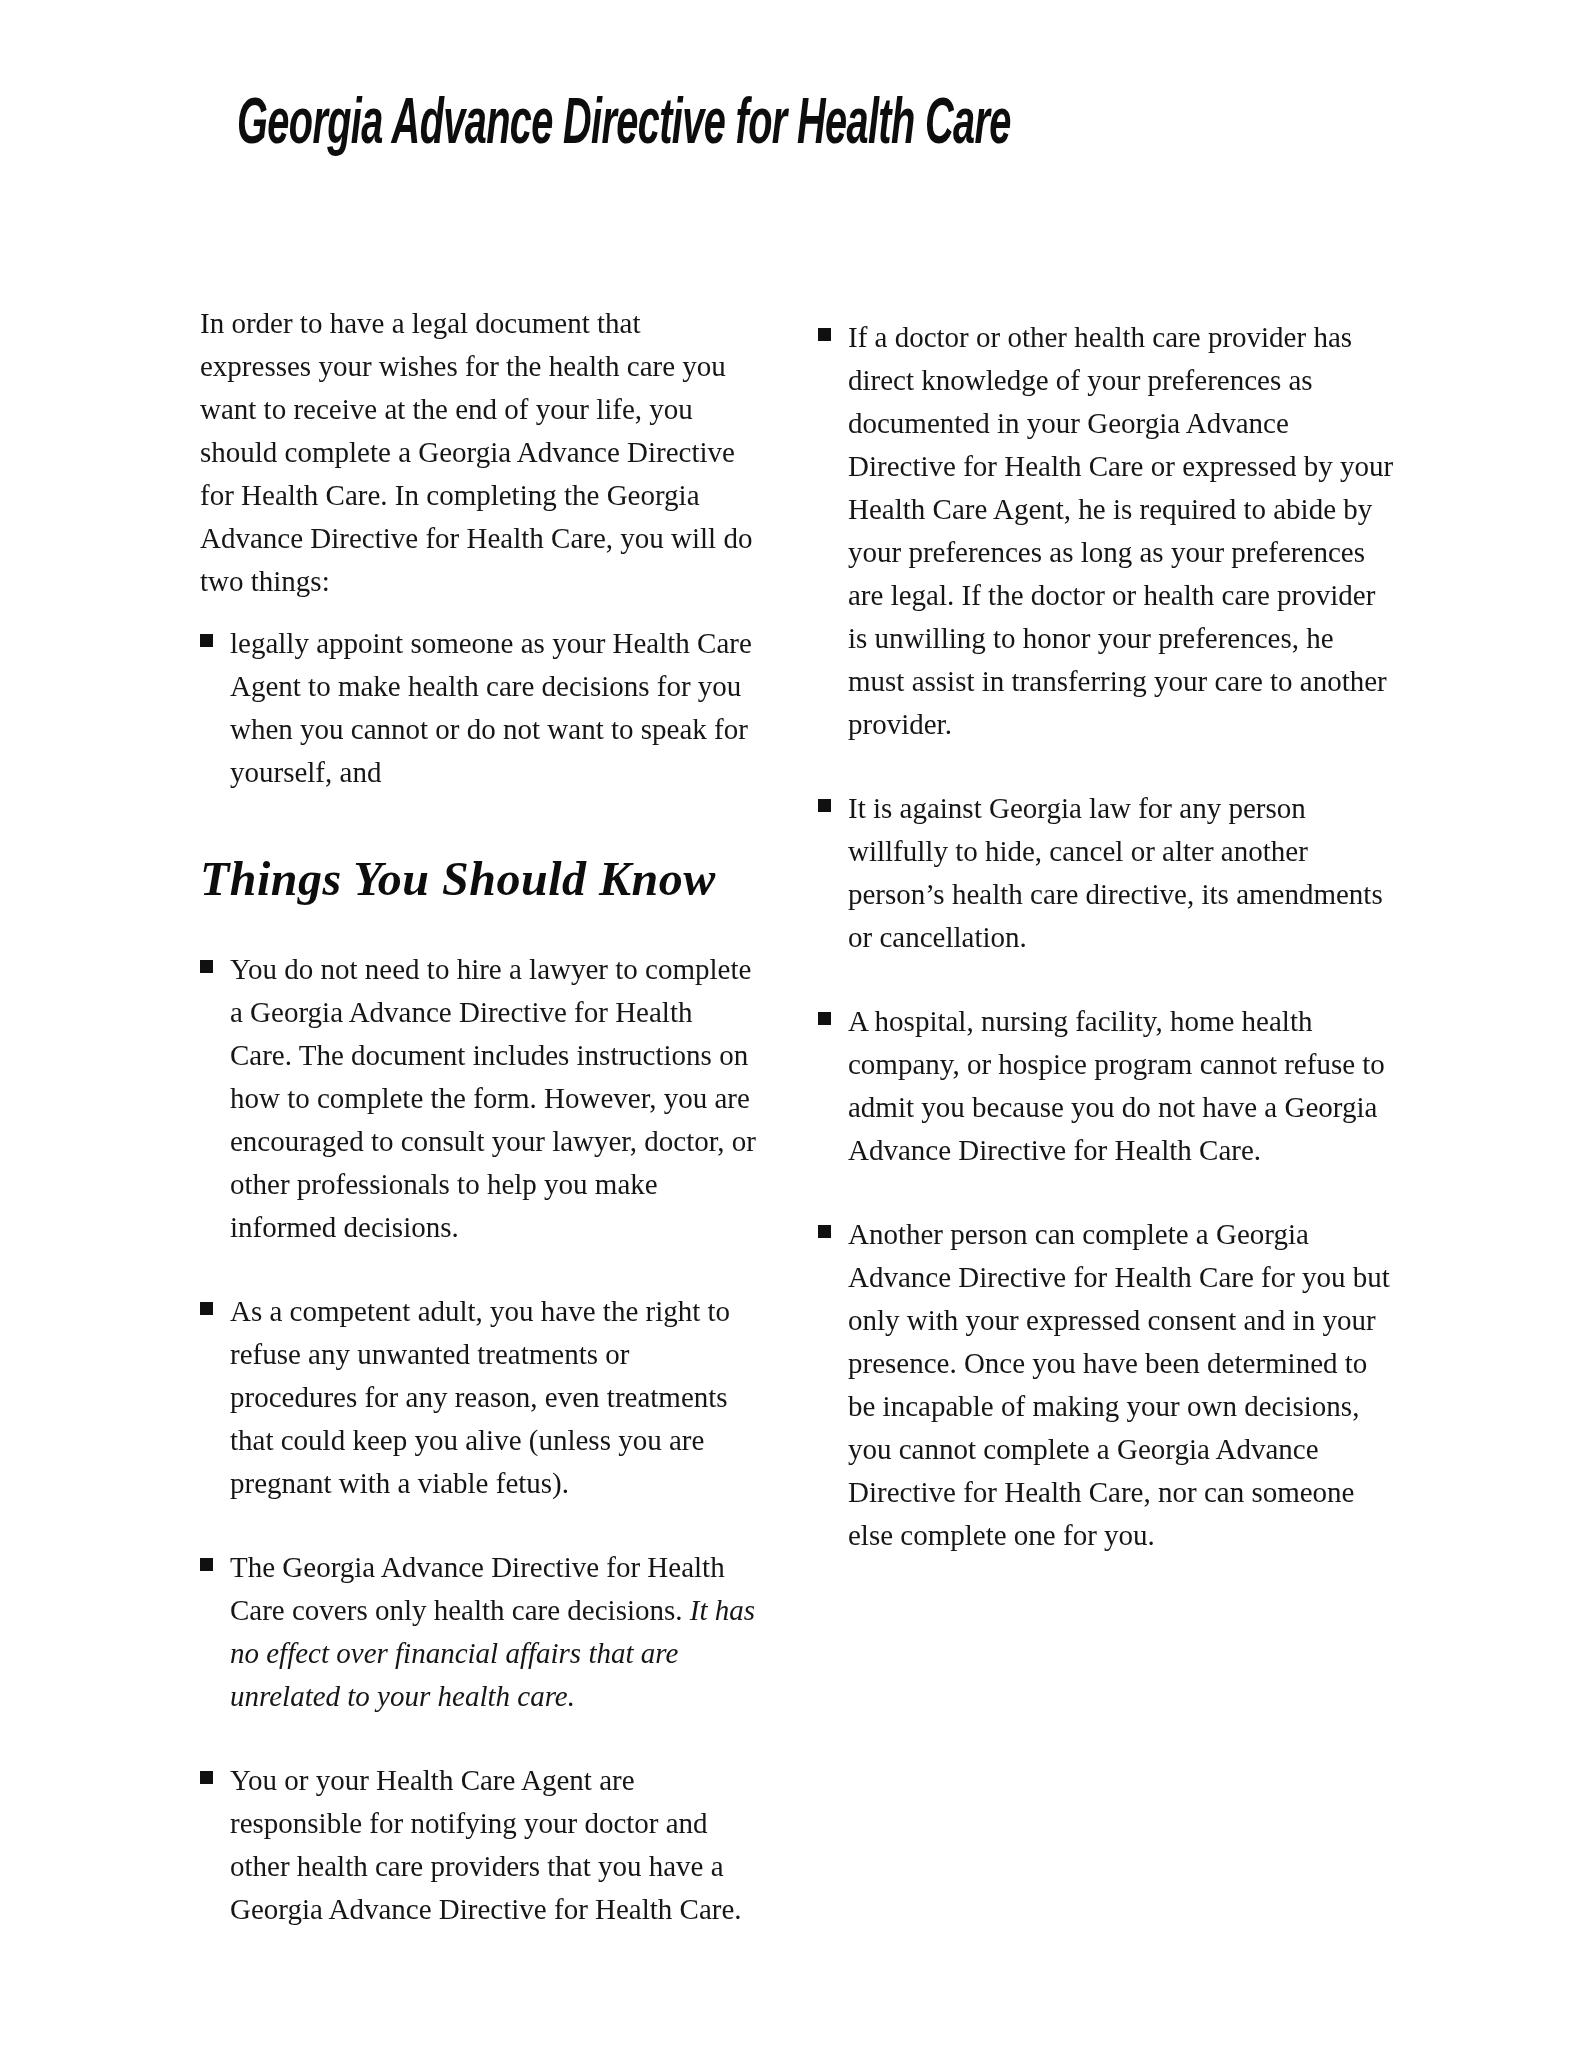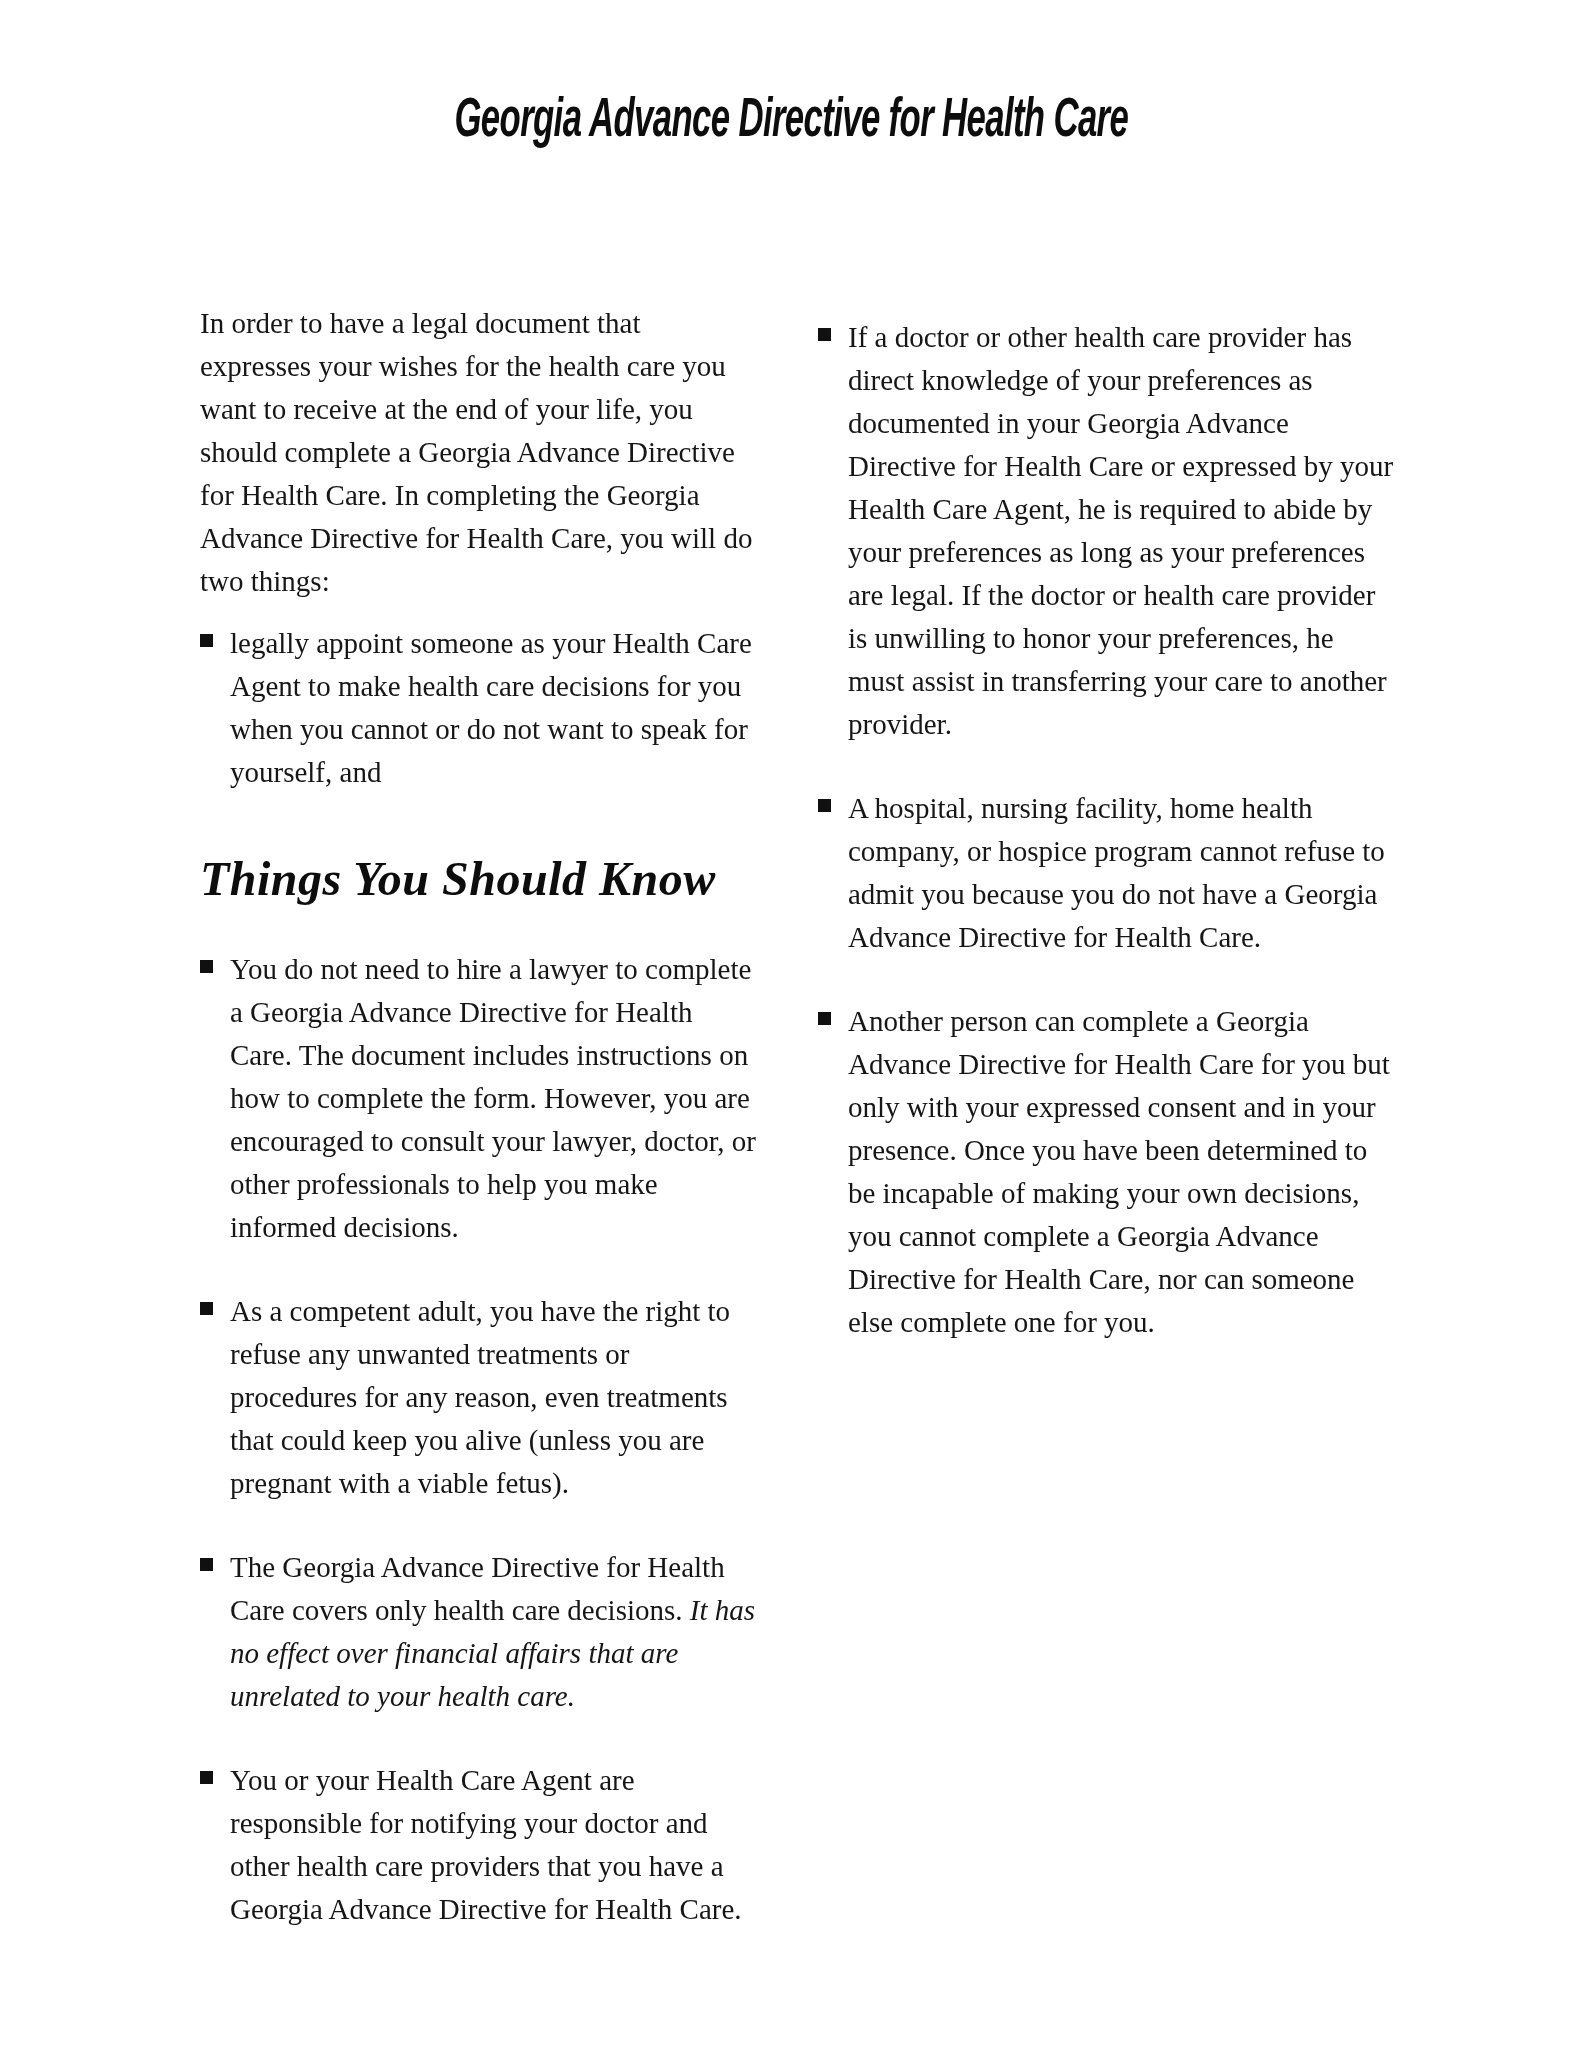--- a/index.html
+++ b/index.html
@@ -12,25 +12,24 @@
     font-family: "Liberation Serif", serif;
     overflow: hidden;
     margin: 0 auto;
   }
   .title {
     position: absolute;
     top: 86px;
     left: 0;
     width: 100%;
     margin: 0;
-    text-align: center;
     font-family: "Liberation Sans", sans-serif;
     font-style: italic;
     font-weight: bold;
-    font-size: 56px;
+    font-size: 64px;
     line-height: 1.1;
     white-space: nowrap;
     color: #0d0d0d;
   }
   .title-inner {
     display: inline-block;
     transform: scaleX(0.62);
     transform-origin: 50% 50%;
     letter-spacing: -1px;
   }
@@ -112,20 +111,21 @@
 
 
     <div class="bullet">
       <span class="sq"></span>
       <span class="bt">If a doctor or other health care provider has direct knowledge of your preferences as documented in your Georgia Advance Directive for Health Care or expressed by your Health Care Agent, he is required to abide by your preferences as long as your preferences are legal. If the doctor or health care provider is unwilling to honor your preferences, he must assist in transferring your care to another provider.</span>
     </div>
 
 
     <div class="bullet">
       <span class="sq"></span>
+      <span class="bt">It is against Georgia law for any person willfully to hide, cancel or alter another person’s health care directive, its amendments or cancellation.</span>
     </div>
 
     <div class="bullet">
       <span class="sq"></span>
       <span class="bt">A hospital, nursing facility, home health company, or hospice program cannot refuse to admit you because you do not have a Georgia Advance Directive for Health Care.</span>
     </div>
 
     <div class="bullet">
       <span class="sq"></span>
       <span class="bt">Another person can complete a Georgia Advance Directive for Health Care for you but only with your expressed consent and in your presence. Once you have been determined to be incapable of making your own decisions, you cannot complete a Georgia Advance Directive for Health Care, nor can someone else complete one for you.</span>

